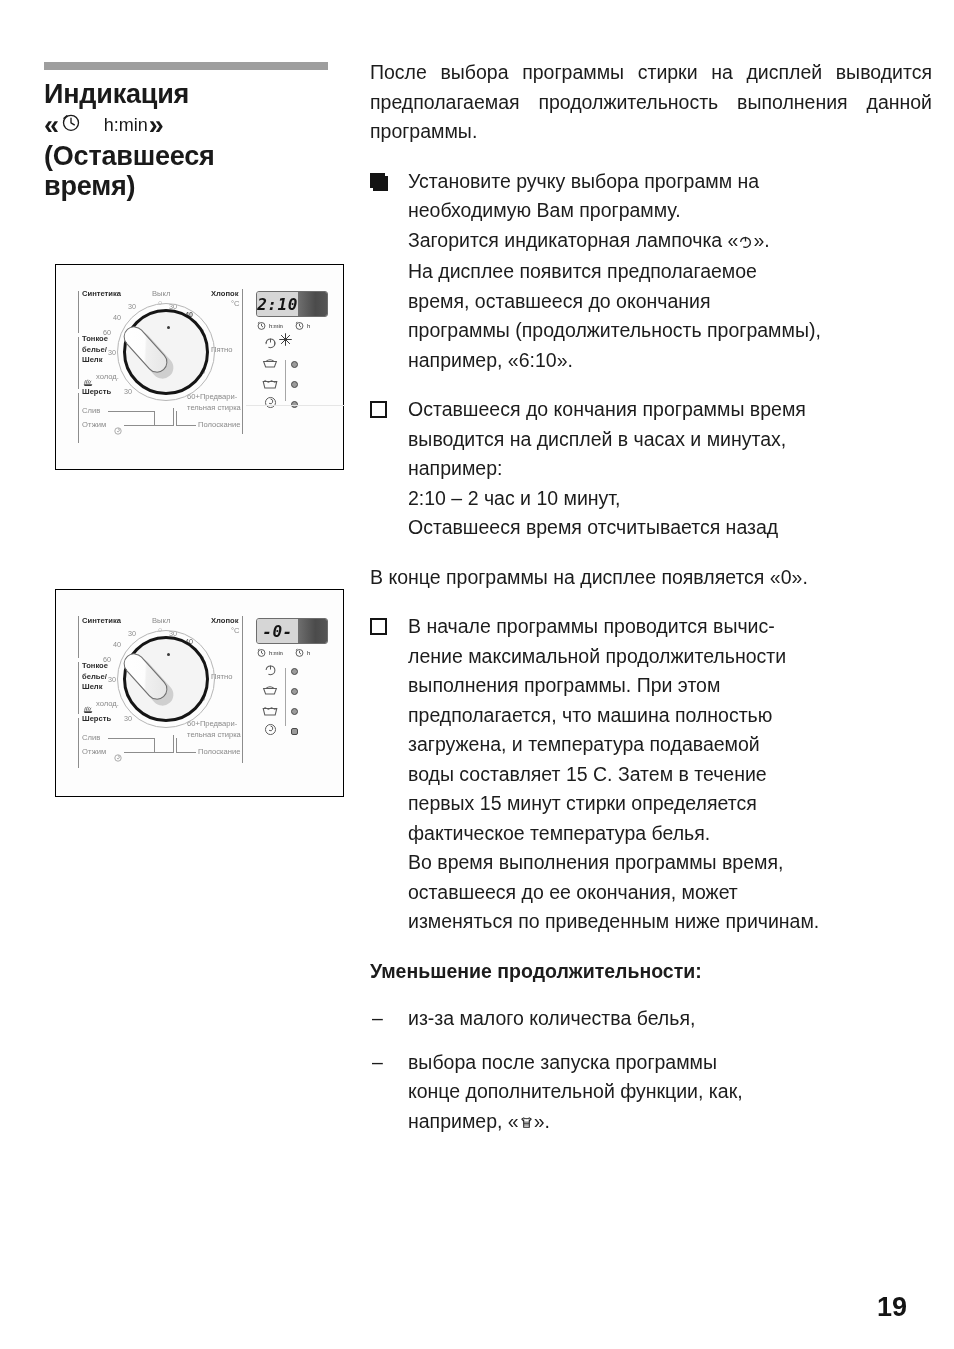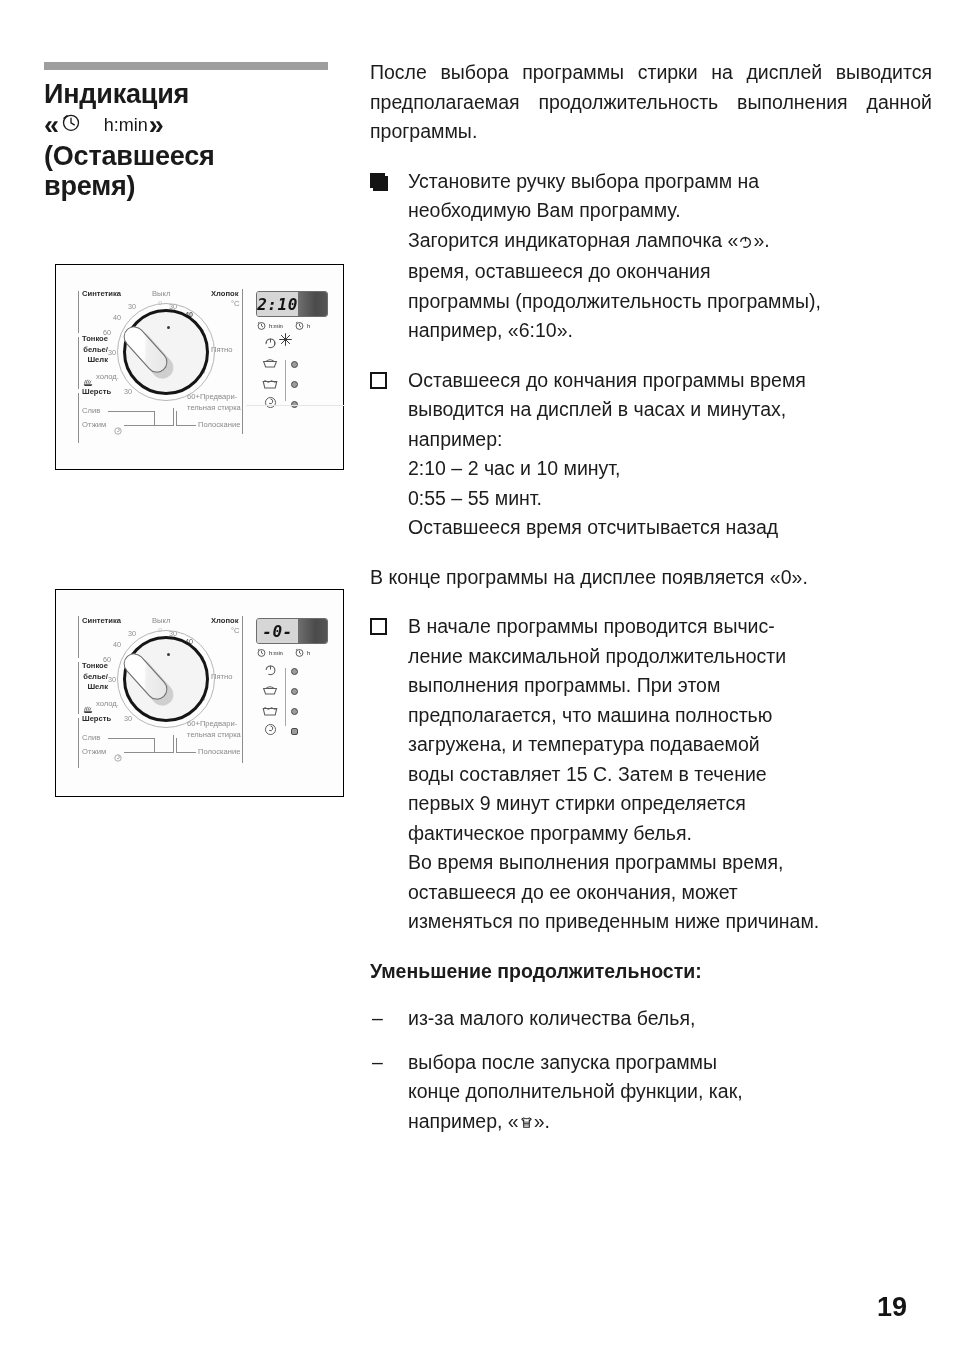--- a/index.html
+++ b/index.html
@@ -69,21 +69,21 @@
 
   .panel-inner { position:absolute; inset:0; }
 
   .p-lab {
     position:absolute;
     font-size: 7.6px;
     color: #3a3a3a;
     white-space: nowrap;
     line-height: 1.22;
   }
-  .p-lab.bold { font-weight: bold; color:#2b2b2b;text-align:right; }
+  .p-lab.bold { font-weight: bold; color:#2b2b2b; }
   .p-lab.gray { color:#8a8a8a; }
   .p-num { position:absolute; font-size: 7.2px; color:#8d8d8d; white-space:nowrap; }
   .p-num.dk { color:#5c5c5c; }
 
   .vline { position:absolute; width:1px; background:#8d8d8d; }
   .hline { position:absolute; height:1px; background:#8d8d8d; }
   .dial-ring-outer {
     position:absolute;
     border-radius:50%;
     border: 1.2px solid #b6b6b6;
@@ -501,49 +501,49 @@
     <div class="block li">
       <span class="marker filled"></span>
       <div class="para">Установите ручку выбора программ на</div>
       <div class="para nj">необходимую Вам программу.</div>
       <div class="para nj">
         <span>Загорится индикаторная лампочка «</span><span class="inline-ico"><svg width="15" height="15" viewBox="0 0 16 16">
               <circle cx="8" cy="9" r="5.2" fill="none" stroke="#1c1c1c" stroke-width="1.4" stroke-dasharray="27 6" stroke-dashoffset="16.5"></circle>
               <path d="M8 3 V8" stroke="#1c1c1c" stroke-width="1.4"></path>
             </svg></span><span>».</span>
       </div>
+      <div class="para nj">На дисплее появится предполагаемое</div>
       <div class="para nj">время, оставшееся до окончания</div>
       <div class="para nj">программы (продолжительность программы),</div>
       <div class="para nj">например, «6:10».</div>
     </div>
 
     <div class="block li">
       <span class="marker hollow"></span>
       <div class="para">Оставшееся до кончания программы время</div>
       <div class="para">выводится на дисплей в часах и минутах,</div>
       <div class="para nj">например:</div>
       <div class="para nj">2:10 – 2 час и 10 минут,</div>
-      <div class="para nj">0:55 – 55 минт.</div>
       <div class="para nj">Оставшееся время отсчитывается назад</div>
     </div>
 
     <div class="block">
       <p class="para nj">В конце программы на дисплее появляется «0».</p>
     </div>
 
     <div class="block li">
       <span class="marker hollow"></span>
       <div class="para">В начале программы проводится вычис-</div>
       <div class="para">ление максимальной продолжительности</div>
       <div class="para nj">выполнения программы. При этом</div>
       <div class="para nj">предполагается, что машина полностью</div>
       <div class="para nj">загружена, и температура подаваемой</div>
       <div class="para">воды составляет 15  С. Затем в течение</div>
-      <div class="para">первых 9 минут стирки определяется</div>
-      <div class="para nj">фактическое программу белья.</div>
+      <div class="para">первых 15 минут стирки определяется</div>
+      <div class="para nj">фактическое температура белья.</div>
       <div class="para">Во время выполнения программы время,</div>
       <div class="para nj">оставшееся до ее окончания, может</div>
       <div class="para">изменяться по приведенным ниже причинам.</div>
     </div>
 
     <div class="block" style="margin-bottom:18px;">
       <div class="bold-head">Уменьшение продолжительности:</div>
     </div>
 
     <div class="block dash-li" style="margin-bottom:14px;">

